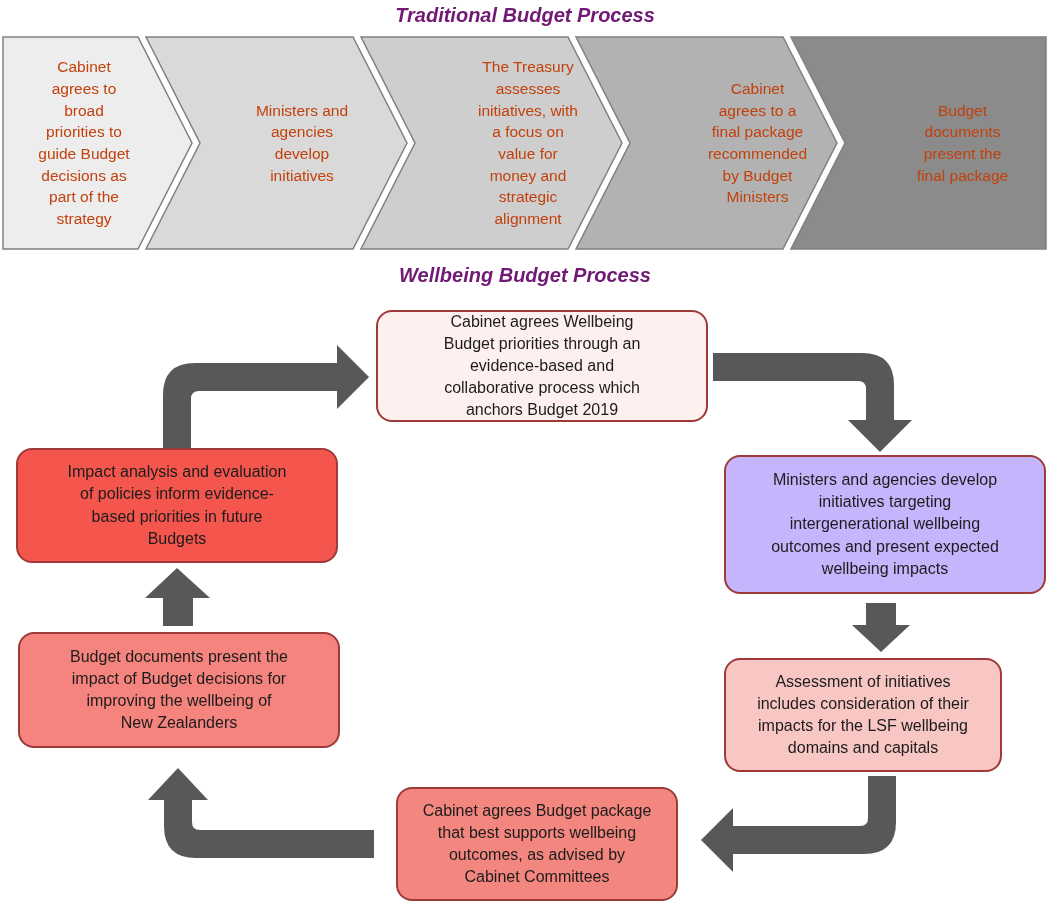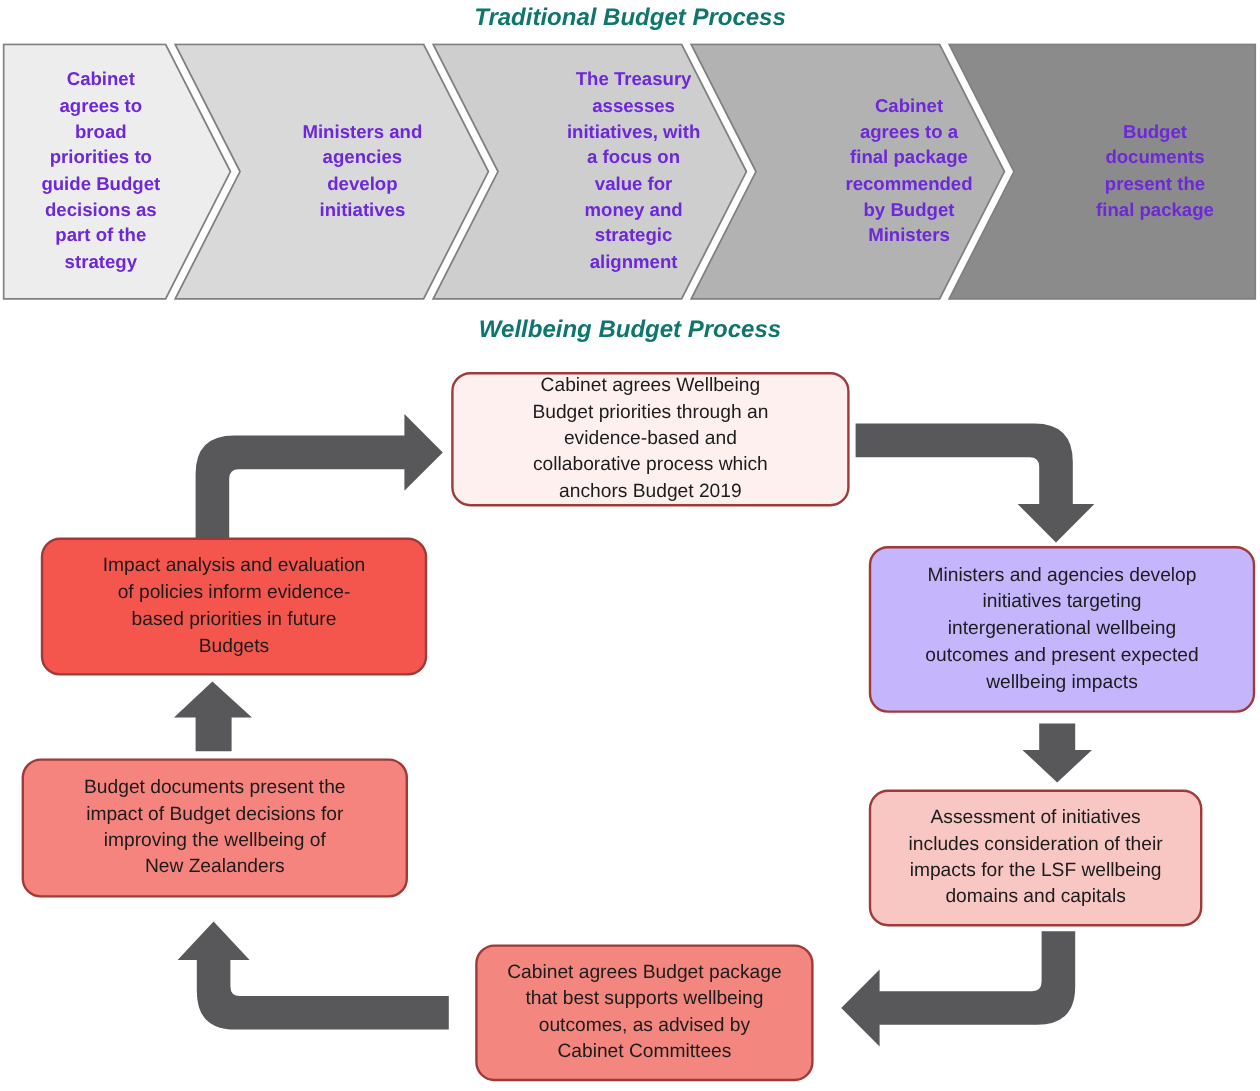--- a/index.html
+++ b/index.html
@@ -2,43 +2,43 @@
 <html><head>
 <meta charset="utf-8">
 <style>
   html,body{margin:0;padding:0;background:#ffffff;}
   .canvas{
     position:relative;width:1050px;height:909px;background:#ffffff;
     font-family:"Liberation Sans", sans-serif;color:#1a1a1a;overflow:hidden;
   }
   .section-title{
     position:absolute;left:0;width:100%;text-align:center;
-    font-size:20px;font-weight:bold;font-style:italic;color:#0f766e;
+    font-size:20px;font-weight:bold;font-style:italic;color:#701a75;
   }
   .title-traditional{top:4px;}
   .title-wellbeing{top:264px;}
   .chev-svg{position:absolute;left:2px;top:36px;}
   .chev-label{
     position:absolute;display:flex;align-items:center;justify-content:center;
     text-align:center;font-size:15.5px;line-height:1.4;white-space:pre-line;
-    top:40px;height:206px;color:#6d28d9;font-weight:bold;
+    top:40px;height:206px;color:#c2410c;
   }
   .arrows-svg{position:absolute;left:0;top:0;pointer-events:none;}
   .flow-box{
     position:absolute;display:flex;align-items:center;justify-content:center;
     text-align:center;font-size:16px;line-height:1.38;white-space:pre-line;
     border:2px solid #9e3b39;border-radius:16px;box-sizing:border-box;
     padding:6px 10px;color:#1c1c1c;
   }
   .box-top-center{left:376px;top:310px;width:332px;height:112px;}
   .box-right-top{left:724px;top:455px;width:322px;height:139px;}
   .box-right-bottom{left:724px;top:658px;width:278px;height:114px;}
   .box-bottom-center{left:396px;top:787px;width:282px;height:114px;}
   .box-left-bottom{left:18px;top:632px;width:322px;height:116px;}
-  .box-left-top{left:34px;top:448px;width:322px;height:115px;}
+  .box-left-top{left:16px;top:448px;width:322px;height:115px;}
 </style>
 </head>
 <body>
 
 <div class="canvas">
 
   <div class="section-title title-traditional">Traditional Budget Process</div>
 
   <svg class="chev-svg" width="1046" height="214" viewBox="0 0 1046 214">
     <polygon points="1,1 136,1 190,107 136,213 1,213" stroke-width="1.5" style="fill: rgb(237, 237, 237); stroke: rgb(128, 128, 128);"></polygon>

